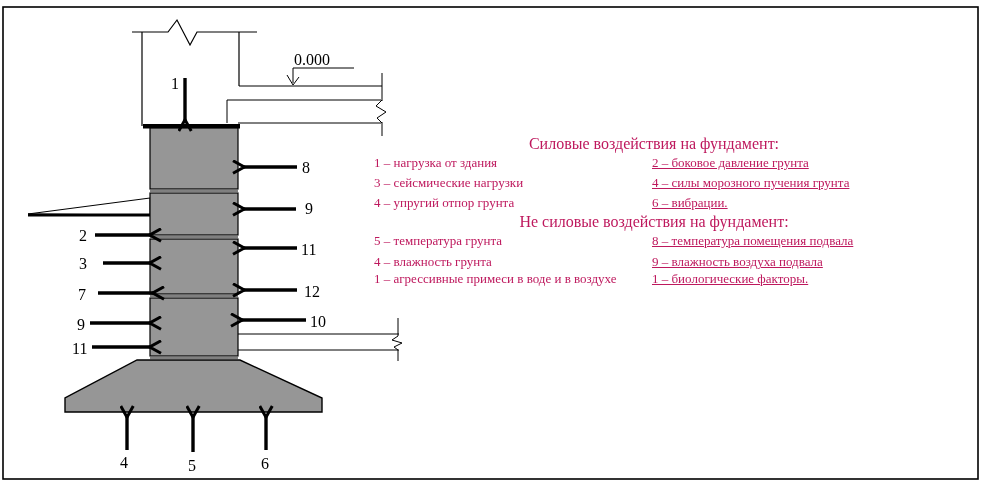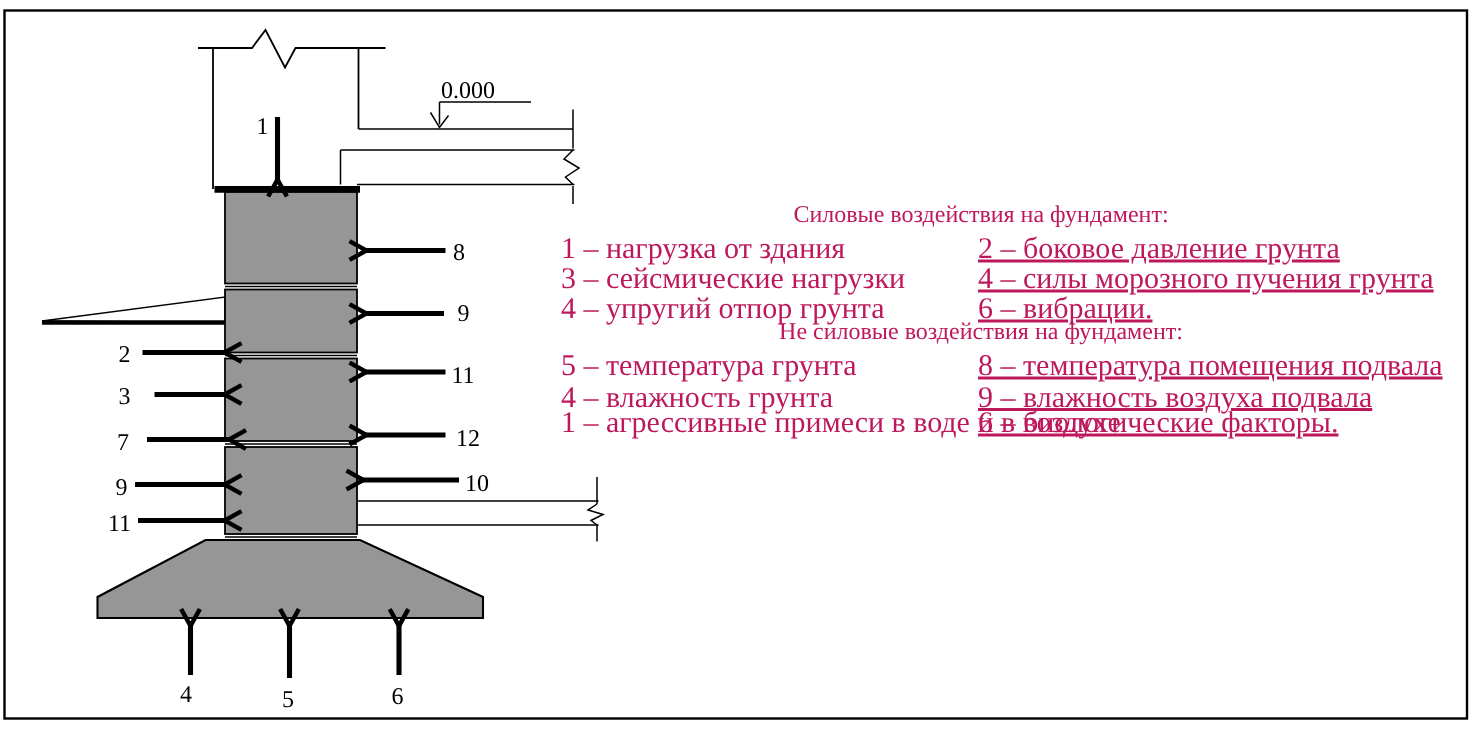--- a/index.html
+++ b/index.html
@@ -9,21 +9,21 @@
   }
   svg.diagram{position:absolute;left:0;top:0;width:982px;height:487px;}
   svg .ln{stroke:#000;stroke-width:1.2;fill:none;}
   svg .thin{stroke:#000;stroke-width:1;fill:none;}
   svg .arrow{stroke:#000;stroke-width:3.4;fill:none;}
   svg text{font-family:"Liberation Serif","DejaVu Serif",serif;font-size:16px;fill:#000;}
   .legend-title{
     position:absolute;left:357px;width:594px;text-align:center;
     font-size:16px;white-space:nowrap;
   }
-  .lrow{position:absolute;left:0;width:982px;height:20px;font-size:20px;}
+  .lrow{position:absolute;left:0;width:982px;height:20px;font-size:13px;}
   .lcell{position:absolute;top:0;white-space:nowrap;}
   .lcell.cleft{left:374px;}
   .lcell.cright{left:652px;text-decoration:underline;}
 </style>
 </head>
 <body>
 
 <div class="page">
 
   <svg class="diagram" viewBox="0 0 982 487">
@@ -126,17 +126,17 @@
     <div class="lrow" style="top:233px">
       <span class="lcell cleft">5 – температура грунта</span>
       <span class="lcell cright">8 – температура помещения подвала</span>
     </div>
     <div class="lrow" style="top:254px">
       <span class="lcell cleft">4 – влажность грунта</span>
       <span class="lcell cright">9 – влажность воздуха подвала</span>
     </div>
     <div class="lrow" style="top:271px">
       <span class="lcell cleft">1 – агрессивные примеси в воде и в воздухе</span>
-      <span class="lcell cright">6 – биологические факторы.</span>
+      <span class="lcell cright">1 – биологические факторы.</span>
     </div>
   </div>
 
 </div>
 
 </body></html>

